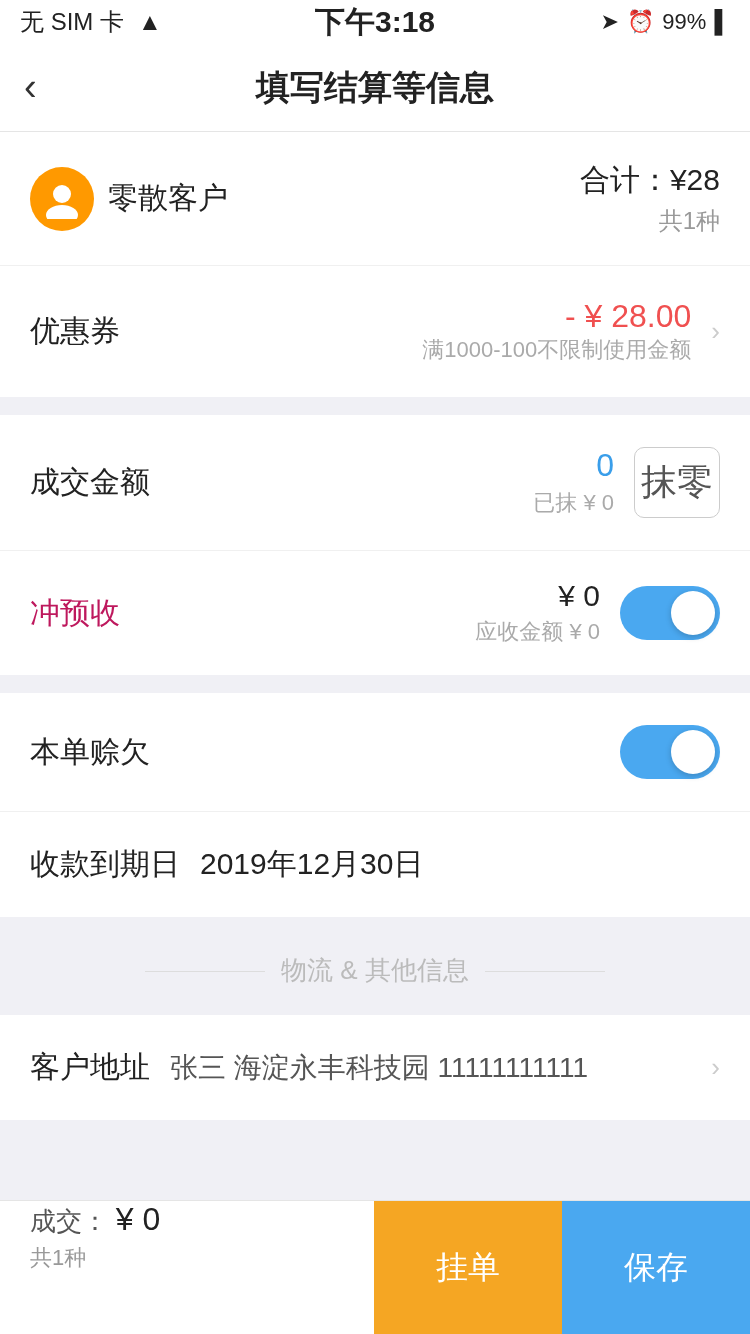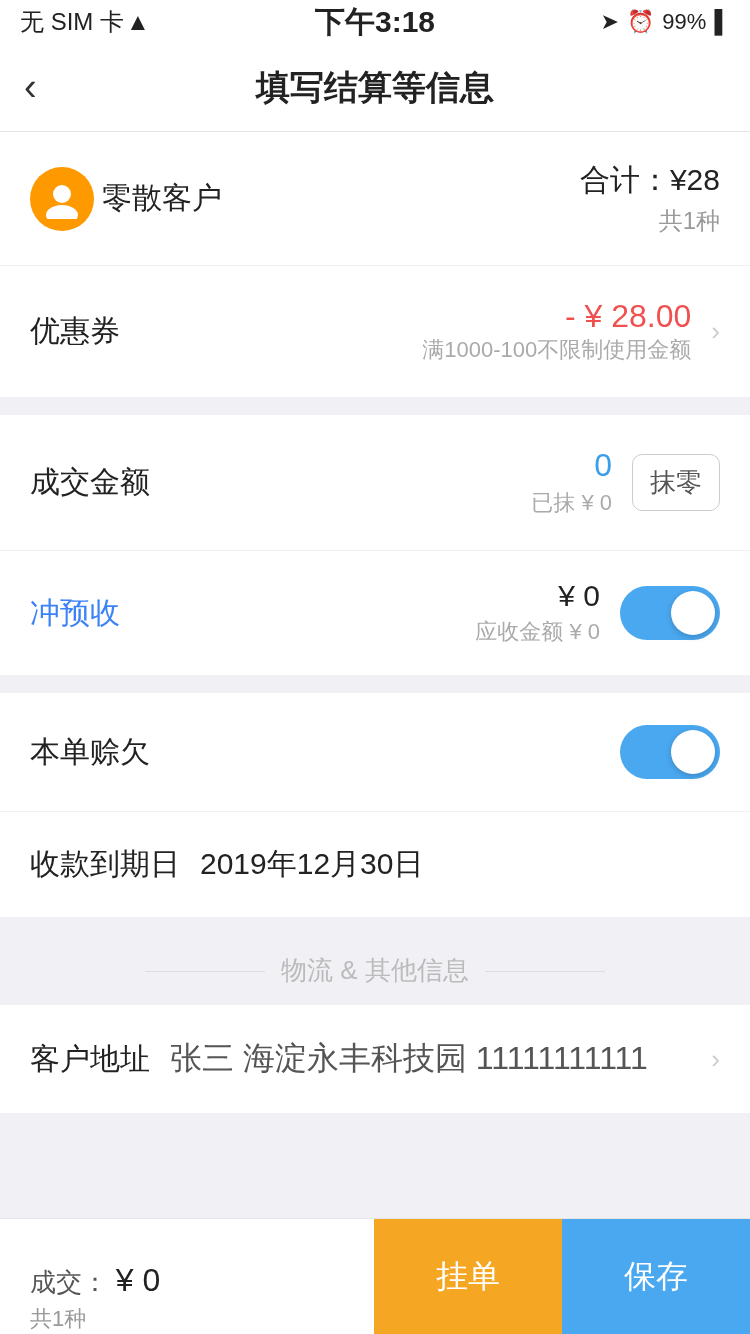--- a/index.html
+++ b/index.html
@@ -22,21 +22,21 @@
       display: flex;
       align-items: center;
       justify-content: space-between;
       padding: 0 20px;
       font-size: 24px;
       font-weight: 500;
     }
     .status-bar-left {
       display: flex;
       align-items: center;
-      gap: 2px;
+      gap: 14px;
     }
     .status-bar-center {
       font-size: 30px;
       font-weight: 600;
       position: absolute;
       left: 50%;
       transform: translateX(-50%);
     }
     .status-bar-right {
       display: flex;
@@ -84,21 +84,21 @@
     .customer-row {
       background: #fff;
       padding: 28px 30px;
       display: flex;
       align-items: center;
       justify-content: space-between;
     }
     .customer-left {
       display: flex;
       align-items: center;
-      gap: 8px;
+      gap: 14px;
     }
     .customer-avatar {
       width: 64px;
       height: 64px;
       border-radius: 50%;
       background: #f90;
       display: flex;
       align-items: center;
       justify-content: center;
     }
@@ -168,22 +168,22 @@
       font-weight: 500;
     }
     .deal-sub {
       font-size: 22px;
       color: #aaa;
       margin-top: 4px;
     }
     .round-button {
       border: 1px solid #ccc;
       border-radius: 10px;
-      padding: 10px 17px;
-      font-size: 26px;
+      padding: 10px 6px;
+      font-size: 36px;
       color: #555;
       background: #fff;
       cursor: pointer;
     }
 
     
     .toggle {
       width: 100px;
       height: 54px;
       border-radius: 27px;
@@ -257,36 +257,36 @@
       display: flex;
       align-items: center;
       justify-content: space-between;
     }
     .address-label {
       font-size: 30px;
       color: #222;
       flex-shrink: 0;
     }
     .address-value {
-      font-size: 32px;
+      font-size: 28px;
       color: #555;
       margin-left: 20px;
       flex: 1;
     }
 
     
     .bottom-bar {
       position: fixed;
       bottom: 0;
       left: 0;
       width: 750px;
-      height: 116px;
-      background: #fff;
-      display: flex;
-      align-items: flex-end;
+      height: 134px;
+      background: #fff;
+      display: flex;
+      align-items: flex-start;
       border-top: 1px solid #e5e5e5;
     }
     .bottom-summary {
       flex: 1;
       padding: 0 30px;
     }
     .bottom-deal-label {
       font-size: 26px;
       color: #555;
     }
@@ -332,21 +332,21 @@
     
     .chong-row {
       background: #fff;
       padding: 28px 30px;
       display: flex;
       align-items: center;
       justify-content: space-between;
     }
     .chong-label {
       font-size: 30px;
-      color: #3b82f6;
+      color: #be185d;
     }
     .chong-right {
       display: flex;
       align-items: center;
       gap: 20px;
     }
     .chong-value-block {
       text-align: right;
     }
     .chong-amount {
@@ -467,21 +467,21 @@
       <span class="due-date-value">2019年12月30日</span>
     </div>
   </div>
 
   <div class="divider-section" style="height:18px;"></div>
 
   <div class="logistics-divider">
     <span class="logistics-label">物流 &amp; 其他信息</span>
   </div>
 
-  <div class="card" style="margin-top:0; margin-bottom:0;">
+  <div class="card" style="margin-top:10px; margin-bottom:0;">
     <div class="address-row">
       <span class="address-label">客户地址</span>
       <span class="address-value">张三 海淀永丰科技园 11111111111</span>
       <span class="chevron-icon">›</span>
     </div>
   </div>
 
   <div style="height:200px; background:#f0f0f5;"></div>
 
 </div>

